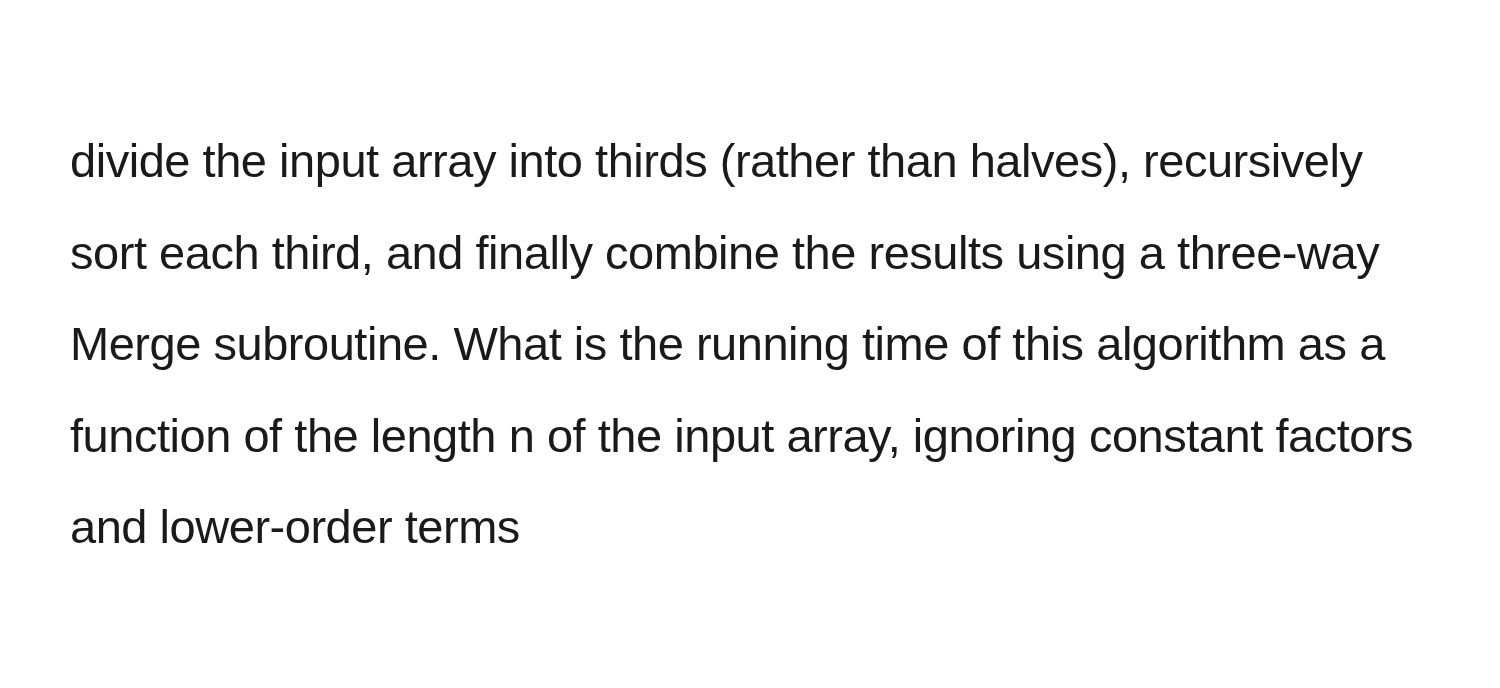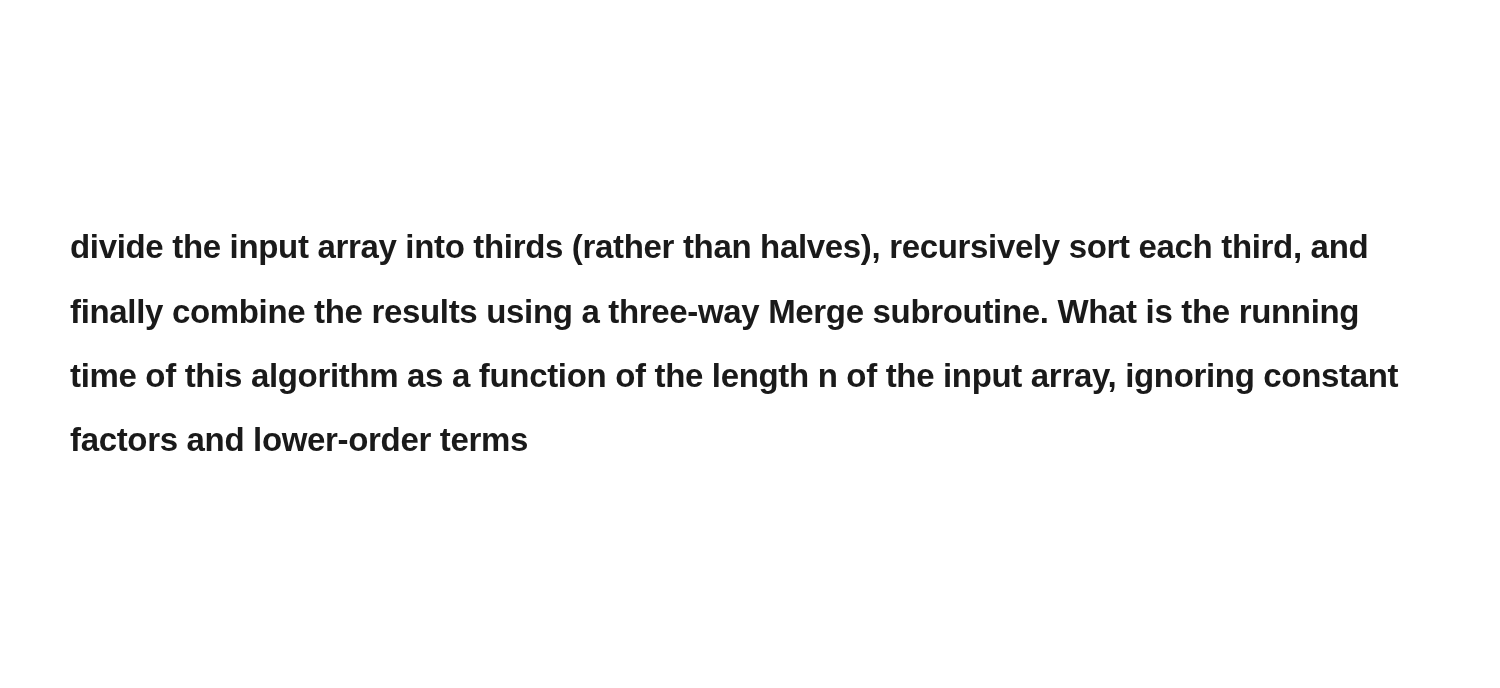--- a/index.html
+++ b/index.html
@@ -10,23 +10,23 @@
     body {
       width: 1500px;
       height: 688px;
       background-color: #ffffff;
       font-family: -apple-system, BlinkMacSystemFont, "Segoe UI", Helvetica, Arial, sans-serif;
       display: flex;
       align-items: center;
       padding: 0 70px;
     }
     .text-content {
-      font-size: 33px;
+      font-size: 47px;
       line-height: 1.95;
       color: #1a1a1a;
-      font-weight: 700;
+      font-weight: 400;
       letter-spacing: -0.01em;
     }
   </style>
 </head>
 <body>
 
 <div class="text-content">divide the input array into thirds (rather than halves), recursively sort each third, and finally combine the results using a three-way Merge subroutine. What is the running time of this algorithm as a function of the length n of the input array, ignoring constant factors and lower-order terms</div>
 
 </body></html>

